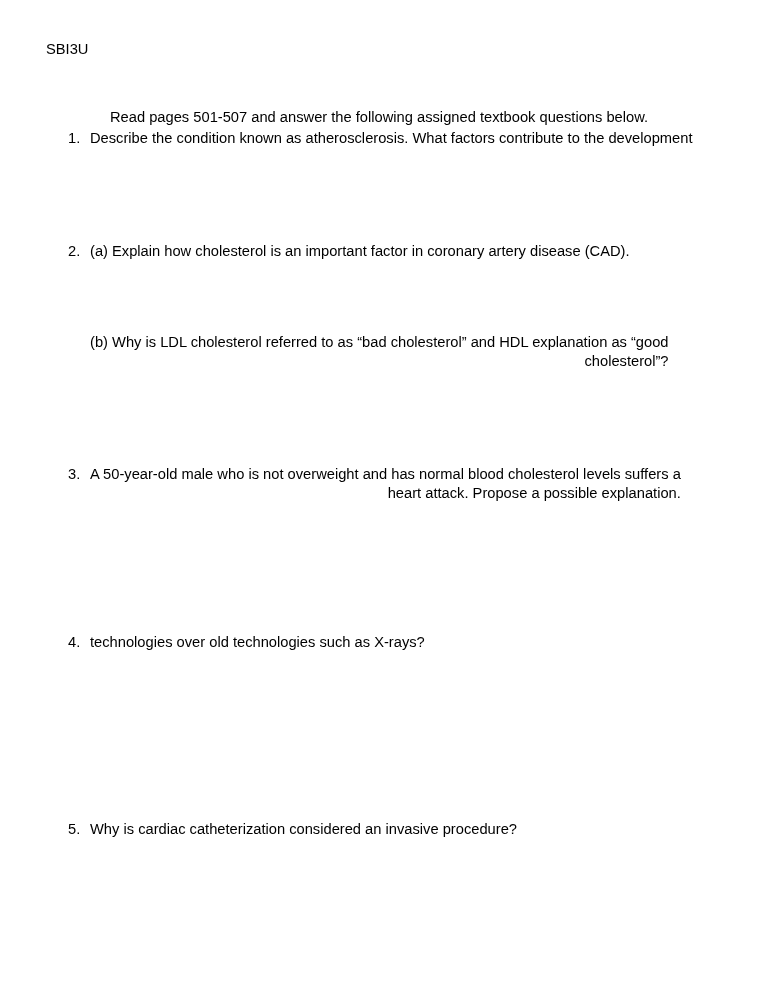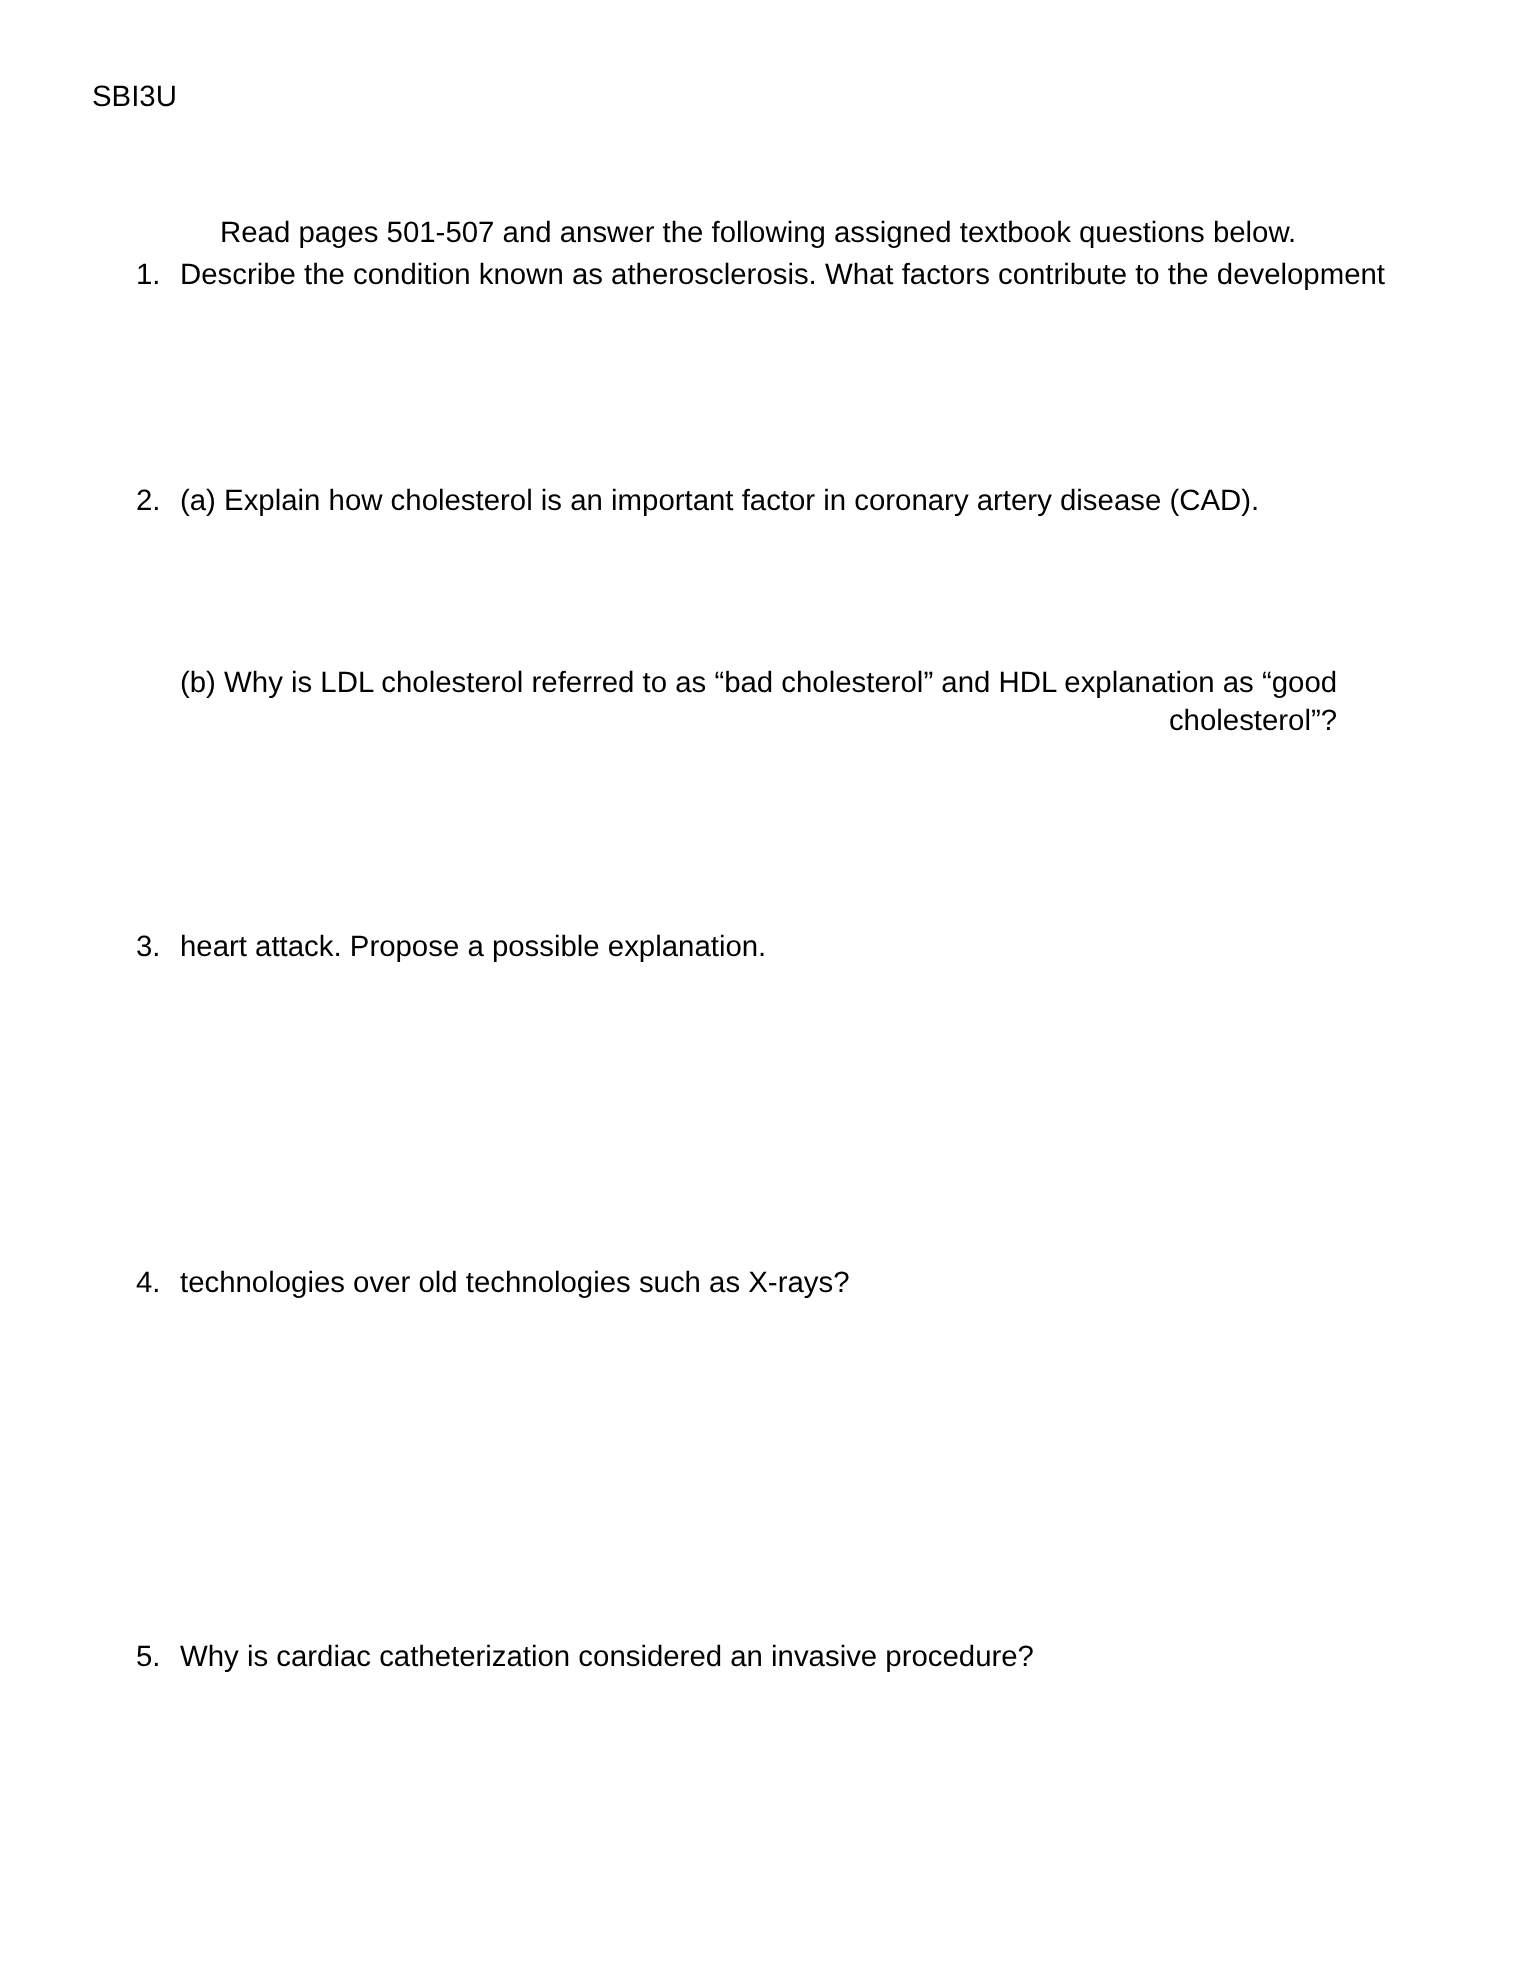--- a/index.html
+++ b/index.html
@@ -71,20 +71,21 @@
   <div class="q q2b">
     <span class="qtext">
       <div class="qline">(b) Why is LDL cholesterol referred to as “bad cholesterol” and HDL explanation as “good</div>
       <div class="qline">cholesterol”?</div>
     </span>
   </div>
 
   <div class="q q3">
     <span class="qnum">3.</span>
     <span class="qtext">
+      <div class="qline">A 50-year-old male who is not overweight and has normal blood cholesterol levels suffers a</div>
       <div class="qline">heart attack. Propose a possible explanation.</div>
     </span>
   </div>
 
   <div class="q q4">
     <span class="qnum">4.</span>
     <span class="qtext">
       <div class="qline">technologies over old technologies such as X-rays?</div>
     </span>
   </div>

